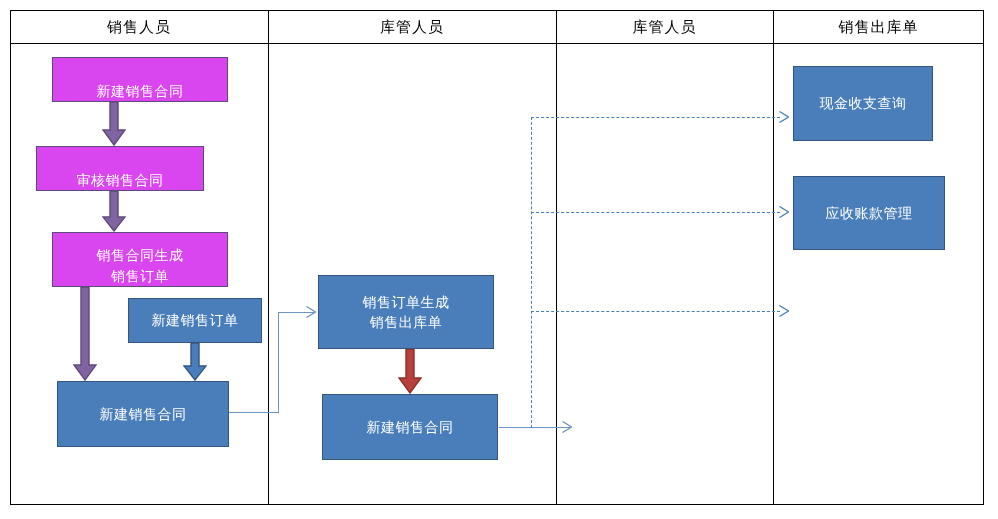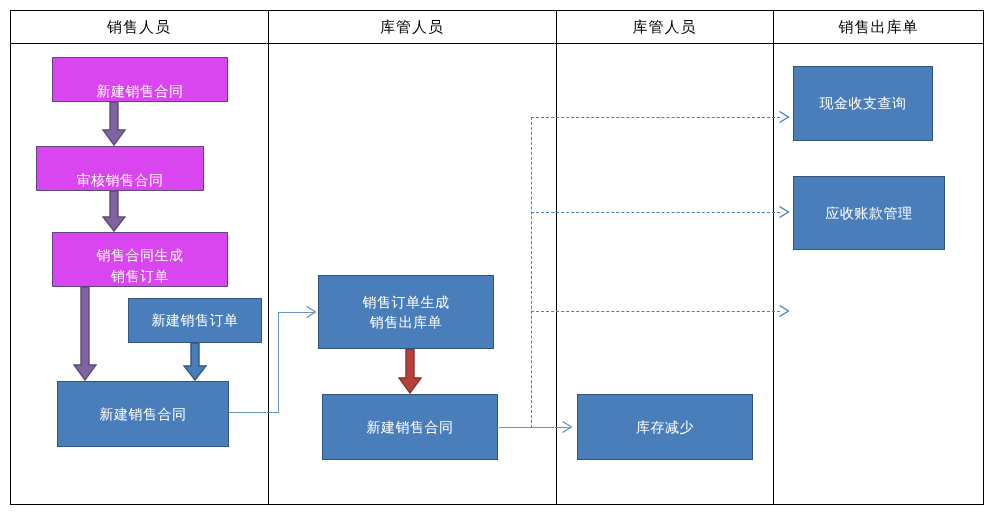--- a/index.html
+++ b/index.html
@@ -211,23 +211,20 @@
 
   <div class="node blue" style="left:318px;top:275px;width:176px;height:74px">
     <span class="label">销售订单生成
 销售出库单</span>
   </div>
 
   <div class="node blue" style="left:322px;top:394px;width:176px;height:66px">
     <span class="label">新建销售合同</span>
   </div>
 
-  <div class="node blue" style="left:577px;top:394px;width:176px;height:66px">
-    <span class="label">库存减少</span>
-  </div>
 
   <div class="node blue" style="left:793px;top:66px;width:140px;height:75px">
     <span class="label">现金收支查询</span>
   </div>
 
   <div class="node blue" style="left:793px;top:176px;width:152px;height:74px">
     <span class="label">应收账款管理</span>
   </div>
 
 

